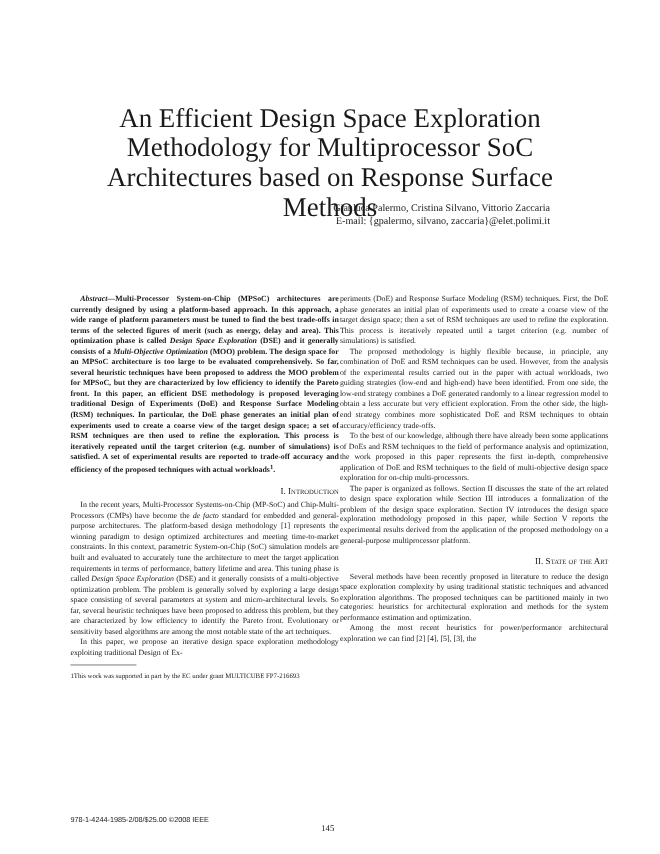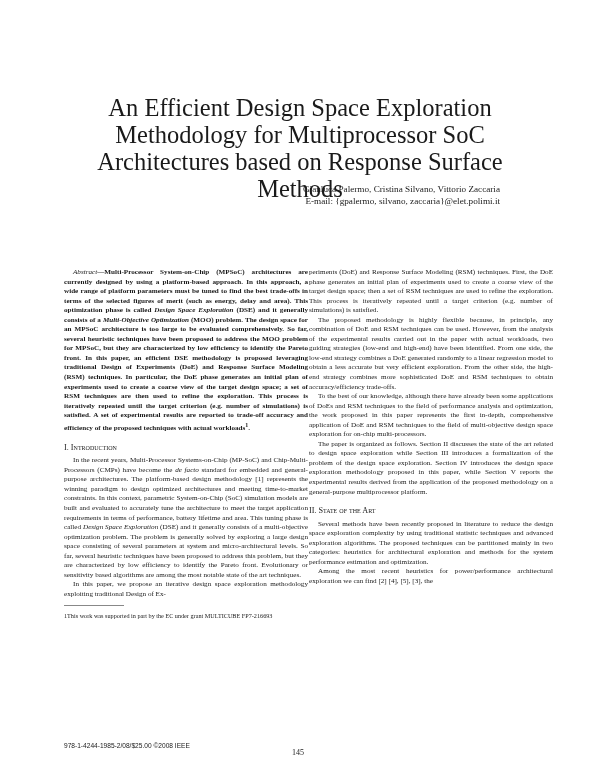--- a/index.html
+++ b/index.html
@@ -17,24 +17,24 @@
   }
   .col {
     position: absolute; top: 268px; width: 244px;
     font-size: 7.15px; line-height: 9.55px; text-align: justify;
   }
   .col.left { left: 64px; }
   .col.right { left: 309px; }
   .col p { margin: 0; }
   .col p.indent { text-indent: 9px; }
   .abstract { font-weight: bold; }
-  .abstract .abs-label { font-style: italic; font-weight: normal; }
+  .abstract .abs-label { font-style: italic; font-weight: bold; }
   .abstract .kw { font-style: italic; }
   .section-heading {
-    text-align: left; font-variant: small-caps; font-size: 8.2px;
+    text-align: right; font-variant: small-caps; font-size: 8.2px;
     margin: 9px 0 4px 0;
   }
   em { font-style: italic; }
   .footnote {
     margin-top: 6px; font-size: 6.2px; line-height: 8px; text-align: left;
   }
   .footnote-rule { width: 60px; height: 0; border-top: 0.6px solid #888; margin: 6px 0 2px 0; }
   .copyright {
     position: absolute; left: 64px; top: 742px;
     font-family: "Liberation Sans", "DejaVu Sans", sans-serif; font-size: 6.6px;

